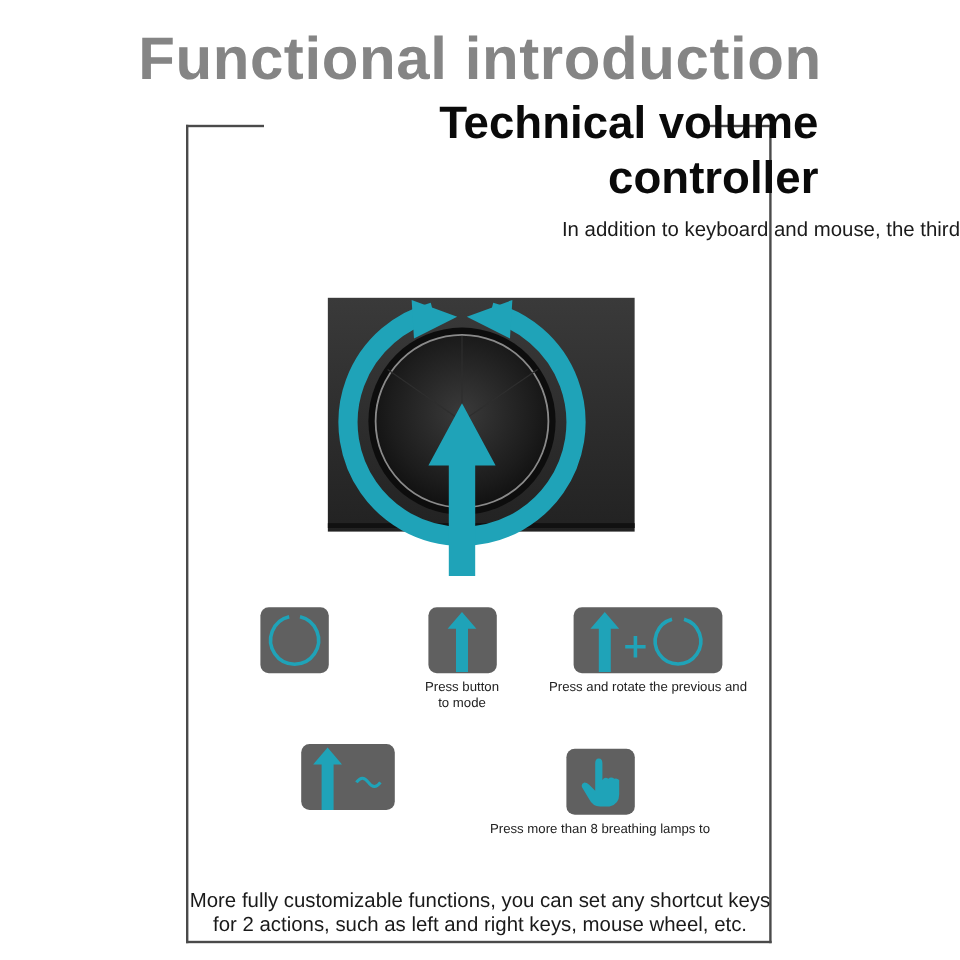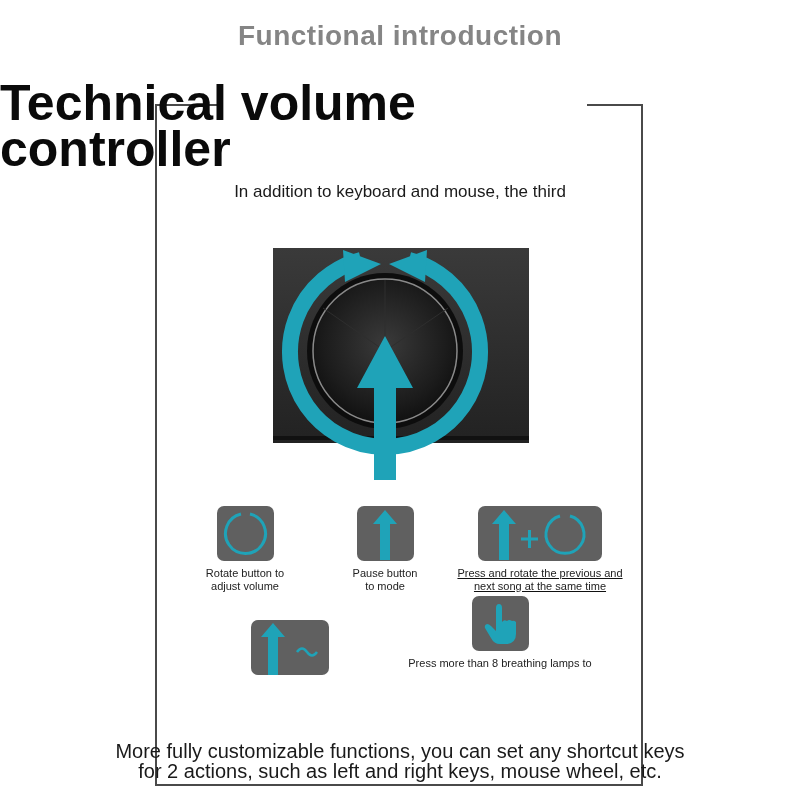--- a/index.html
+++ b/index.html
@@ -1,34 +1,34 @@
 <!DOCTYPE html>
 <html><head>
 <meta charset="utf-8">
 <style>
   html, body { margin:0; padding:0; background:#ffffff; }
   body { width:800px; height:800px; position:relative; overflow:hidden;
          font-family:"Liberation Sans", "DejaVu Sans", sans-serif; color:#111; }
   .headline { position:absolute; left:0; width:800px; top:20px; text-align:center;
-              font-size:28px; font-weight:bold; color:#858585; letter-spacing:0.5px; }
+              font-size:50px; font-weight:bold; color:#858585; letter-spacing:0.5px; }
   .frame { position:absolute; left:155px; top:104px; width:488px; height:682px;
            border-left:2px solid #4a4a4a; border-right:2px solid #4a4a4a; border-bottom:2px solid #4a4a4a;
            box-sizing:border-box; }
   .frame-top-left { position:absolute; left:155px; top:104px; width:65px; height:2px; background:#4a4a4a; }
   .frame-top-right { position:absolute; left:587px; top:104px; width:56px; height:2px; background:#4a4a4a; }
-  .title { position:absolute; left:0; width:682px; top:80px; text-align:left;
-           font-size:50px; font-weight:bold; color:#0a0a0a; line-height:46px; }
-  .subtitle { position:absolute; left:0; width:800px; top:178px; text-align:center;
+  .title { position:absolute; left:0; width:682px; top:80px; text-align:right;
+           font-size:38px; font-weight:bold; color:#0a0a0a; line-height:46px; }
+  .subtitle { position:absolute; left:0; width:800px; top:178px; text-align:right;
               font-size:17px; color:#1a1a1a; line-height:28px; }
   .device { position:absolute; left:273px; top:248px; width:256px; height:195px; }
   .features .feat { position:absolute; text-align:center; }
   .tile { background:#606060; border-radius:7px; margin:0 auto; position:relative; }
   .cap { font-size:11px; color:#222; line-height:13px; margin-top:6px; }
   .footer { position:absolute; left:0; width:800px; top:741px; text-align:center;
-            font-size:20px; color:#1a1a1a; line-height:20px; }
+            font-size:17px; color:#1a1a1a; line-height:20px; }
 </style>
 </head>
 <body>
 
 <div class="headline">Functional introduction</div>
 
 <div class="frame"></div>
 <div class="frame-top-left"></div>
 <div class="frame-top-right"></div>
 
@@ -68,62 +68,57 @@
   </svg>
 </div>
 
 <div class="features">
   <div class="feat" style="left:185px; top:506px; width:120px;">
     <div class="tile" style="width:57px; height:55px;">
       <svg width="57" height="55">
           <path d="M24 8 A 20 20 0 1 0 33 8" fill="none" stroke="#1fa3b8" stroke-width="3"></path>
         </svg>
     </div>
-    <div class="cap">
-      <div>Rotate button to</div>
-      <div>adjust volume</div>
-    </div>
   </div>
 
   <div class="feat" style="left:325px; top:506px; width:120px;">
     <div class="tile" style="width:57px; height:55px;">
       <svg width="57" height="55">
           <polygon points="28,4 40,18 33,18 33,54 23,54 23,18 16,18" fill="#1fa3b8"></polygon>
         </svg>
     </div>
     <div class="cap">
-      <div>Pause button</div>
+      <div>Press button</div>
       <div>to mode</div>
     </div>
   </div>
 
-  <div class="feat" style="left:440px; top:506px; width:200px;text-decoration:underline;">
+  <div class="feat" style="left:440px; top:506px; width:200px;">
     <div class="tile" style="width:124px; height:55px;">
       <svg width="124" height="55">
         <polygon points="26,4 38,18 31,18 31,54 21,54 21,18 14,18" fill="#1fa3b8"></polygon>
         <path d="M43 33 H60 M51.5 24 V42" stroke="#1fa3b8" stroke-width="3"></path>
         <path d="M82 10 A 19 19 0 1 0 92 10" fill="none" stroke="#1fa3b8" stroke-width="3"></path>
       </svg>
     </div>
     <div class="cap">
       <div>Press and rotate the previous and</div>
-      <div>next song at the same time</div>
     </div>
   </div>
 
   <div class="feat" style="left:230px; top:620px; width:120px;">
     <div class="tile" style="width:78px; height:55px;">
       <svg width="78" height="55">
         <polygon points="22,3 34,17 27,17 27,55 17,55 17,17 10,17" fill="#1fa3b8"></polygon>
         <path d="M46 32 q5 -7 10 0 t10 0" fill="none" stroke="#1fa3b8" stroke-width="2.5"></path>
       </svg>
     </div>
   </div>
 
-  <div class="feat" style="left:400px; top:596px; width:200px;">
+  <div class="feat" style="left:400px; top:624px; width:200px;">
     <div class="tile" style="width:57px; height:55px;">
       <svg width="57" height="55">
         <path d="M24 12 q0 -4 3 -4 q3 0 3 4 v14 q2 -3 5 -1 q2 -2 5 0 q2 -1 4 1 v12 q0 8 -8 10 h-8 q-6 0 -9 -6 l-6 -10 q-1 -3 2 -4 q2 0 4 2 l5 5 z" fill="#1fa3b8"></path>
       </svg>
     </div>
     <div class="cap">
       <div>Press more than 8 breathing lamps to</div>
     </div>
   </div>
 </div>

